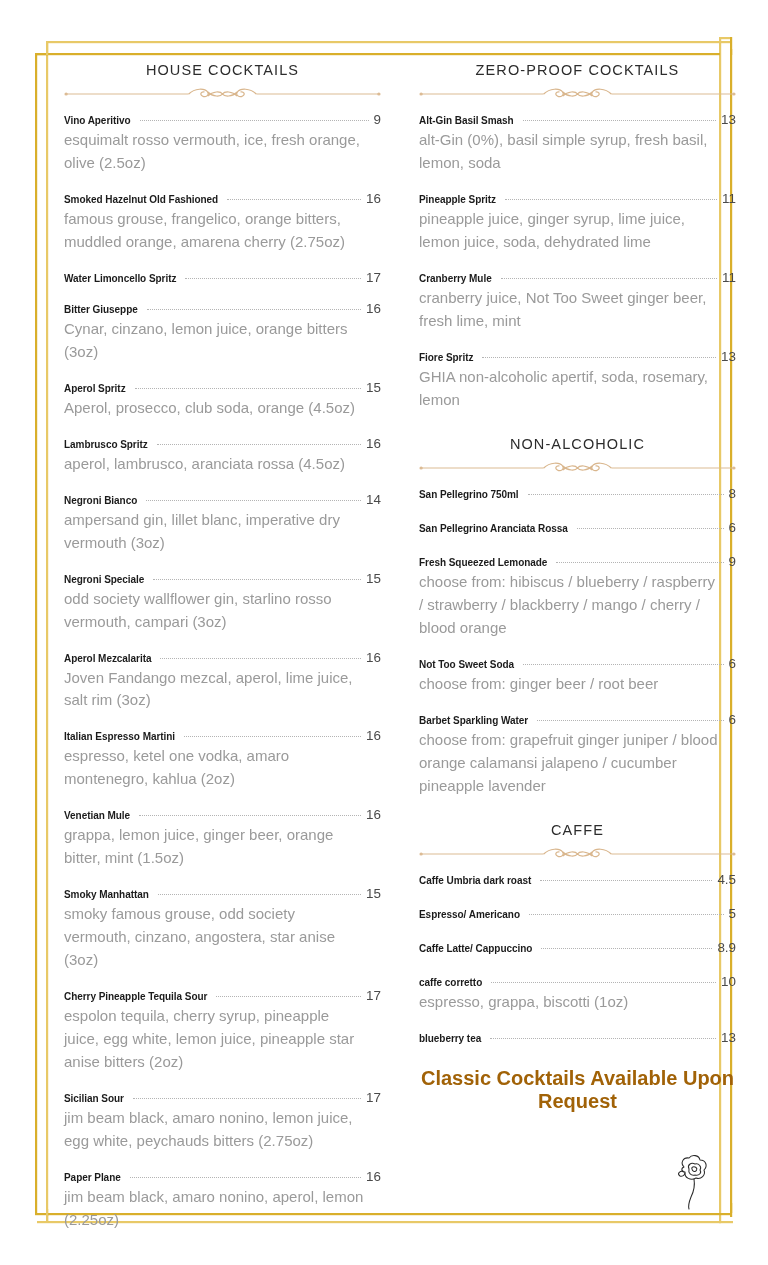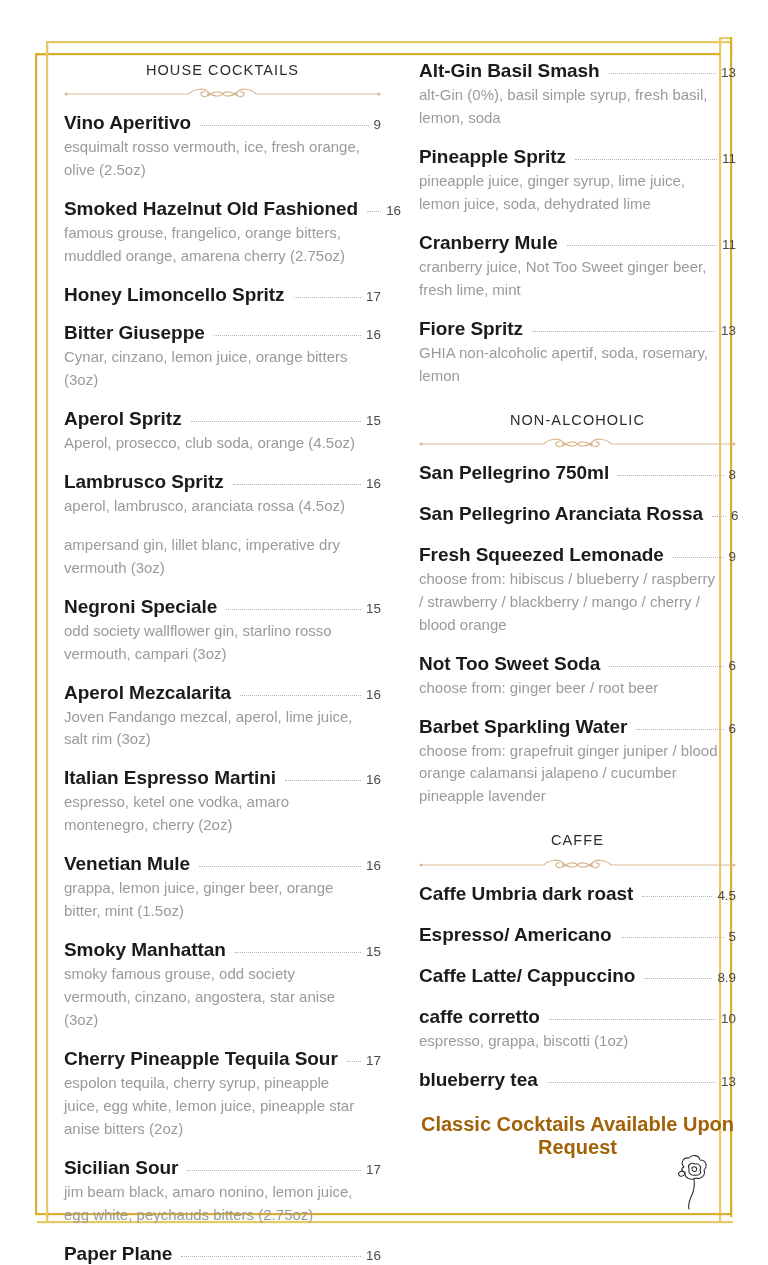--- a/index.html
+++ b/index.html
@@ -71,21 +71,21 @@
   
   .item {
     margin-bottom: 16px;
   }
   .item-head {
     display: flex;
     align-items: baseline;
     width: 100%;
   }
   .item-name {
-    font-size: 19px;
+    font-size: 10px;
     font-weight: bold;
     color: #1b1b1b;
     white-space: nowrap;
     letter-spacing: -0.05px;
   }
   .leader {
     flex: 1 1 auto;
     margin: 0 5px 0 9px;
     border-bottom: 1.6px dotted #b4b4b4;
     transform: translateY(-3px);
@@ -205,21 +205,21 @@
             <div class="item-head">
               <span class="item-name">Smoked Hazelnut Old Fashioned</span>
               <span class="leader"></span>
               <span class="item-price">16</span>
             </div>
             <div class="item-desc">famous grouse, frangelico, orange bitters, muddled orange, amarena cherry (2.75oz)</div>
           </div>
 
           <div class="item">
             <div class="item-head">
-              <span class="item-name">Honey Limoncello Spritz</span>
+              <span class="item-name">Water Limoncello Spritz</span>
               <span class="leader"></span>
               <span class="item-price">17</span>
             </div>
           </div>
 
           <div class="item">
             <div class="item-head">
               <span class="item-name">Bitter Giuseppe</span>
               <span class="leader"></span>
               <span class="item-price">16</span>
@@ -239,20 +239,25 @@
           <div class="item">
             <div class="item-head">
               <span class="item-name">Lambrusco Spritz</span>
               <span class="leader"></span>
               <span class="item-price">16</span>
             </div>
             <div class="item-desc">aperol, lambrusco, aranciata rossa (4.5oz)</div>
           </div>
 
           <div class="item">
+            <div class="item-head">
+              <span class="item-name">Negroni Bianco</span>
+              <span class="leader"></span>
+              <span class="item-price">14</span>
+            </div>
             <div class="item-desc">ampersand gin, lillet blanc, imperative dry vermouth (3oz)</div>
           </div>
 
           <div class="item">
             <div class="item-head">
               <span class="item-name">Negroni Speciale</span>
               <span class="leader"></span>
               <span class="item-price">15</span>
             </div>
             <div class="item-desc">odd society wallflower gin, starlino rosso vermouth, campari (3oz)</div>
@@ -266,21 +271,21 @@
             </div>
             <div class="item-desc">Joven Fandango mezcal, aperol, lime juice, salt rim (3oz)</div>
           </div>
 
           <div class="item">
             <div class="item-head">
               <span class="item-name">Italian Espresso Martini</span>
               <span class="leader"></span>
               <span class="item-price">16</span>
             </div>
-            <div class="item-desc">espresso, ketel one vodka, amaro montenegro, cherry (2oz)</div>
+            <div class="item-desc">espresso, ketel one vodka, amaro montenegro, kahlua (2oz)</div>
           </div>
 
           <div class="item">
             <div class="item-head">
               <span class="item-name">Venetian Mule</span>
               <span class="leader"></span>
               <span class="item-price">16</span>
             </div>
             <div class="item-desc">grappa, lemon juice, ginger beer, orange bitter, mint (1.5oz)</div>
           </div>
@@ -321,20 +326,37 @@
             <div class="item-desc">jim beam black, amaro nonino, aperol, lemon (2.25oz)</div>
           </div>
 
         </div>
       </div>
     </div>
 
     <div class="col">
 
       <div class="section-block">
+        <div class="section-head">
+          <span class="section-title">ZERO-PROOF COCKTAILS</span>
+          <div class="divider">
+            <svg viewBox="0 0 300 16" preserveAspectRatio="none">
+              <line x1="2" y1="8" x2="118" y2="8" stroke="#dcbb94" stroke-width="1"></line>
+              <line x1="182" y1="8" x2="298" y2="8" stroke="#dcbb94" stroke-width="1"></line>
+              <circle cx="2" cy="8" r="1.6" fill="#dcbb94"></circle>
+              <circle cx="298" cy="8" r="1.6" fill="#dcbb94"></circle>
+              <g fill="none" stroke="#d9b68d" stroke-width="1.2">
+                <path d="M118 8 C124 2, 133 2, 136 6 C138 9, 134 12, 131 10 C128 8.5, 130 5, 133 6"></path>
+                <path d="M182 8 C176 2, 167 2, 164 6 C162 9, 166 12, 169 10 C172 8.5, 170 5, 167 6"></path>
+                <path d="M136 6 C141 11, 148 11, 150 8 C152 11, 159 11, 164 6"></path>
+                <path d="M136 10 C141 5, 148 5, 150 8 C152 5, 159 5, 164 10"></path>
+              </g>
+            </svg>
+          </div>
+        </div>
         <div>
 
           <div class="item">
             <div class="item-head">
               <span class="item-name">Alt-Gin Basil Smash</span>
               <span class="leader"></span>
               <span class="item-price">13</span>
             </div>
             <div class="item-desc">alt-Gin (0%), basil simple syrup, fresh basil, lemon, soda</div>
           </div>

